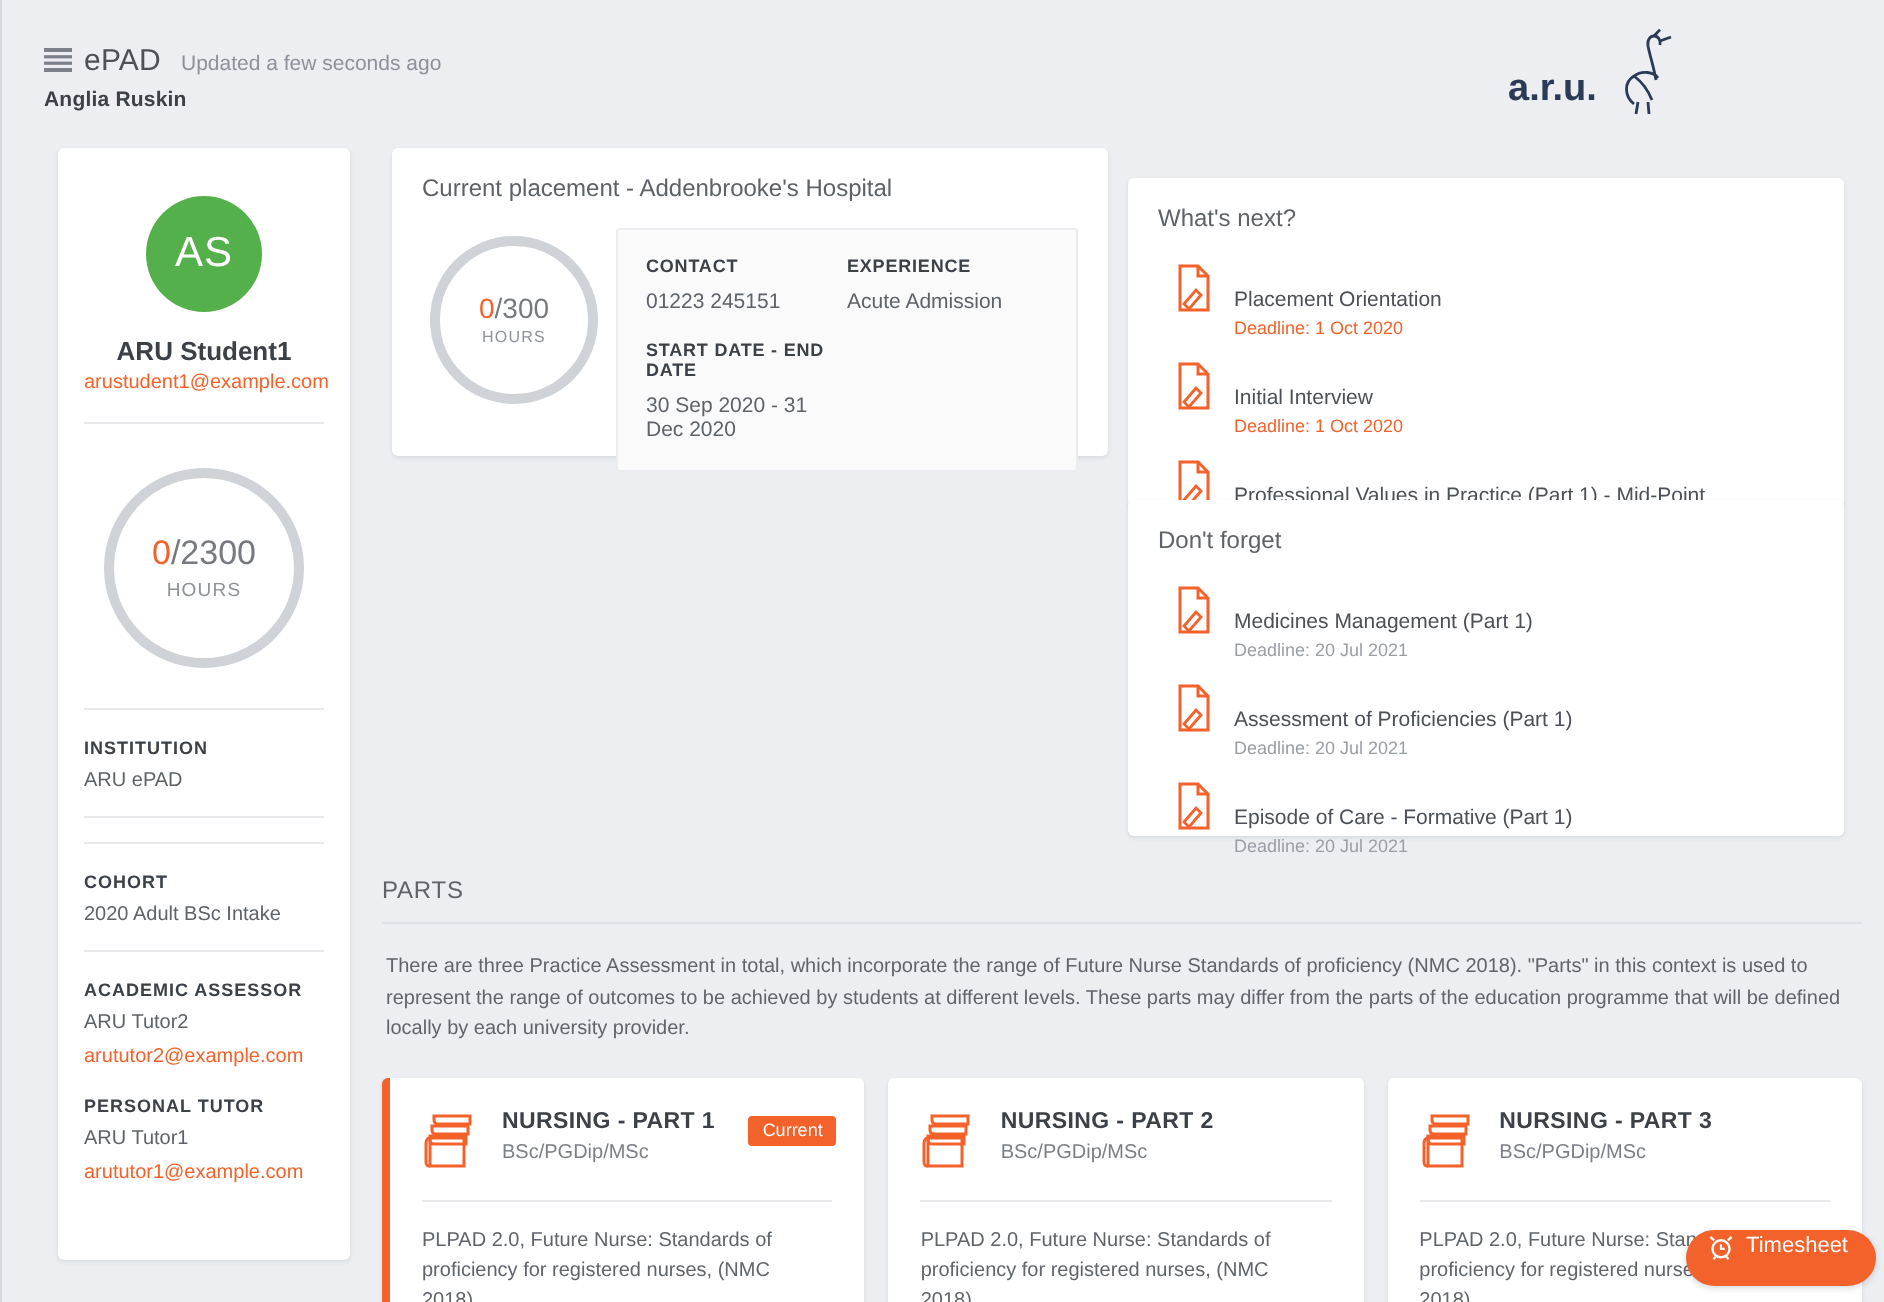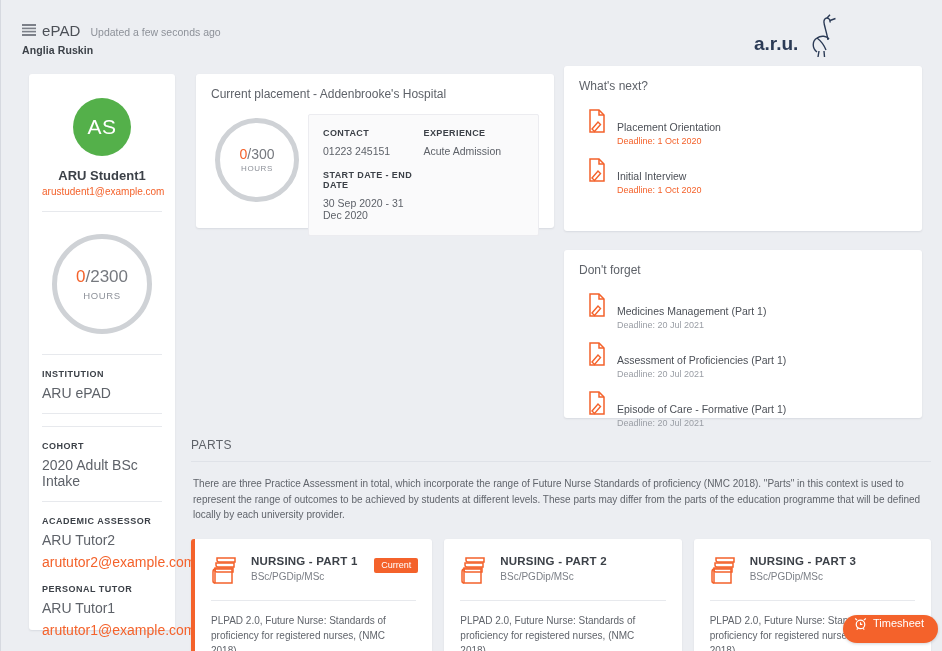--- a/index.html
+++ b/index.html
@@ -53,21 +53,21 @@
   }
   .ring-sm { width: 84px; height: 84px; border-width: 5px; }
   .ring-num { font-size: 17px; color: #76797f; line-height: 1; }
   .ring-num .zero { color: #f4622b; }
   .ring-lbl { font-size: 9.5px; color: #8d9199; margin-top: 5px; letter-spacing: .6px; }
   .ring-sm .ring-num { font-size: 14px; }
   .ring-sm .ring-lbl { font-size: 8px; margin-top: 3px; }
 
   .meta-block { padding-top: 14px; }
   .meta-label { font-size: 9px; font-weight: bold; color: #3c4148; letter-spacing: .5px; }
-  .meta-value { font-size: 14px; color: #5e6269; margin-top: 6px; }
+  .meta-value { font-size: 10px; color: #5e6269; margin-top: 6px; }
   .meta-value.link { color: #f4622b; }
   .meta-sep { height: 1px; background: #e7e9ed; margin: 12px 0 0; }
 
   
   .card {
     position: absolute; background: #fff; border-radius: 3px;
     box-shadow: 0 1px 2px rgba(40,50,70,.10);
   }
   .card-title { font-size: 12px; color: #5e6269; padding: 13px 15px 0; }
 
@@ -75,21 +75,21 @@
   .placement-body { display: flex; padding: 13px 15px 0 10px; align-items: flex-start; }
   .placement-ring { width: 102px; display: flex; justify-content: center; padding-top: 4px; }
   .placement-grid {
     flex: 1; background: #fafafb; border: 1px solid #ececf0; border-radius: 2px;
     padding: 13px 14px 14px;
     display: grid; grid-template-columns: 1fr 1fr; row-gap: 13px;
   }
   .fld-label { font-size: 9px; font-weight: bold; color: #3c4148; letter-spacing: .4px; }
   .fld-value { font-size: 10.5px; color: #5e6269; margin-top: 7px; }
 
-  #whatsnext-card { left: 563px; top: 66px; width: 358px; height: 165px; }
+  #whatsnext-card { left: 563px; top: 89px; width: 358px; height: 165px; }
   #dontforget-card { left: 563px; top: 250px; width: 358px; height: 168px; }
   .task-list { padding: 10px 15px 0 22px; }
   .task { display: flex; align-items: flex-start; gap: 11px; padding: 6px 0 6px; }
   .task-title { font-size: 10.5px; color: #4c5057; margin-top: 12px; }
   .task-deadline { font-size: 9px; margin-top: 3px; }
   .doc-icon { flex: 0 0 auto; width: 20px; height: 24px; }
 
   #parts-section { left: 190px; top: 432px; width: 740px; }
   .parts-heading { font-size: 12px; color: #5e6269; letter-spacing: .4px; padding: 6px 0 9px; }
   .parts-rule { height: 1px; background: #dfe2e8; }
@@ -238,20 +238,31 @@
     </div>
     <div class="task">
       <svg class="doc-icon" viewBox="0 0 20 24">
         <path d="M4 1 H13 L18 6 V23 H4 Z" fill="none" stroke="#f4622b" stroke-width="1.5"></path>
         <path d="M13 1 V6 H18" fill="none" stroke="#f4622b" stroke-width="1.5"></path>
         <path d="M6 20 L12 13 L14.5 15.5 L8.5 22.5 Z" fill="none" stroke="#f4622b" stroke-width="1.4"></path>
       </svg>
       <div>
         <div class="task-title">Initial Interview</div>
         <div class="task-deadline" style="color:#f4622b">Deadline: 1 Oct 2020</div>
+      </div>
+    </div>
+    <div class="task">
+      <svg class="doc-icon" viewBox="0 0 20 24">
+        <path d="M4 1 H13 L18 6 V23 H4 Z" fill="none" stroke="#f4622b" stroke-width="1.5"></path>
+        <path d="M13 1 V6 H18" fill="none" stroke="#f4622b" stroke-width="1.5"></path>
+        <path d="M6 20 L12 13 L14.5 15.5 L8.5 22.5 Z" fill="none" stroke="#f4622b" stroke-width="1.4"></path>
+      </svg>
+      <div>
+        <div class="task-title">Professional Values in Practice (Part 1) - Mid-Point</div>
+        <div class="task-deadline" style="color:#9a9ea5">Deadline: 21 Oct 2020</div>
       </div>
     </div>
   </div>
 </div>
 
 <div class="card" id="dontforget-card">
   <div class="card-title">Don't forget</div>
   <div class="task-list">
     <div class="task">
       <svg class="doc-icon" viewBox="0 0 20 24">

